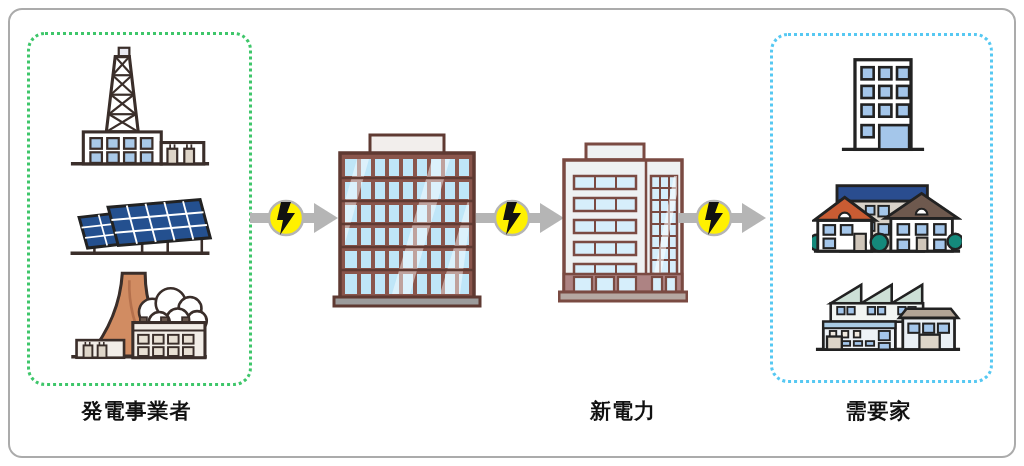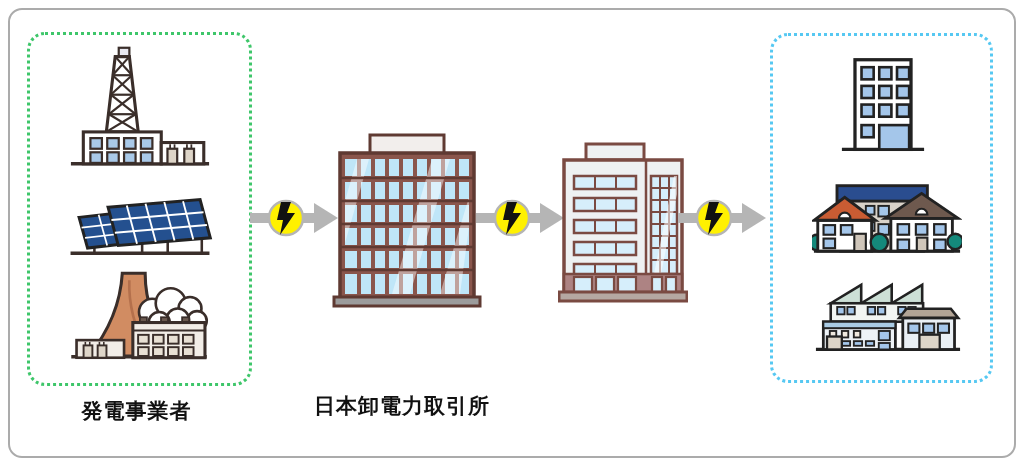--- a/index.html
+++ b/index.html
@@ -160,21 +160,20 @@
       <line x1="8" y1="47" x2="142" y2="47"></line>
         <line x1="8" y1="70" x2="142" y2="70"></line>
       <line x1="8" y1="93" x2="142" y2="93"></line>
         <line x1="8" y1="116" x2="142" y2="116"></line>
       <line x1="8" y1="139" x2="142" y2="139"></line>
     </g>
     <rect x="2" y="166" width="146" height="9" fill="#9c9c9c" stroke="#5f3a32" stroke-width="3"></rect>
   </svg>
 
   <div class="node-label" style="left:312px;top:394px;width:180px;">
-    <div>日本卸電力取引所</div>
   </div>
 
   <div class="arrow" style="left:476px;top:196px;">
     <svg width="90" height="44" viewBox="0 0 90 44">
       <rect x="0" y="17" width="66" height="10" fill="#b5b5b5"></rect>
       <polygon points="64,7 88,22 64,37" fill="#b5b5b5"></polygon>
       <circle cx="36" cy="22" r="17" fill="#fff100" stroke="#b5b5b5" stroke-width="2.5"></circle>
       <polygon points="41,6 31,6 27,24 33,24 30,39 45,17 37,17" fill="#111"></polygon>
     </svg>
   </div>
@@ -219,20 +218,21 @@
     <g fill="#d6eefb" stroke="#7a4a42" stroke-width="2.2">
       <rect x="16" y="135" width="18" height="15"></rect>
         <rect x="38" y="135" width="18" height="15"></rect>
       <rect x="60" y="135" width="18" height="15"></rect>
         <rect x="94" y="135" width="10" height="15"></rect>
       <rect x="108" y="135" width="10" height="15"></rect>
     </g>
     <rect x="1" y="150" width="128" height="9" fill="#b5a8a2" stroke="#7a4a42" stroke-width="3"></rect>
   </svg>
 
+  <div class="node-label" style="left:558px;top:399px;width:130px;">新電力</div>
 
   <div class="arrow" style="left:678px;top:196px;">
     <svg width="90" height="44" viewBox="0 0 90 44">
       <rect x="0" y="17" width="66" height="10" fill="#b5b5b5"></rect>
       <polygon points="64,7 88,22 64,37" fill="#b5b5b5"></polygon>
       <circle cx="36" cy="22" r="17" fill="#fff100" stroke="#b5b5b5" stroke-width="2.5"></circle>
       <polygon points="41,6 31,6 27,24 33,24 30,39 45,17 37,17" fill="#111"></polygon>
     </svg>
   </div>
 
@@ -323,13 +323,14 @@
     <g fill="#a4c6ea" stroke="#222" stroke-width="2">
       <rect x="30" y="77" width="9" height="5"></rect>
         <rect x="43" y="77" width="9" height="5"></rect>
         <rect x="56" y="77" width="9" height="5"></rect>
       <rect x="70" y="66" width="12" height="10"></rect>
         <rect x="70" y="79" width="12" height="7"></rect>
     </g>
     <rect x="14" y="72" width="16" height="14" fill="#ddd5c8" stroke="#222" stroke-width="2.5"></rect>
   </svg>
 
+  <div class="node-label" style="left:770px;top:399px;width:217px;">需要家</div>
 </div>
 
 </body></html>

